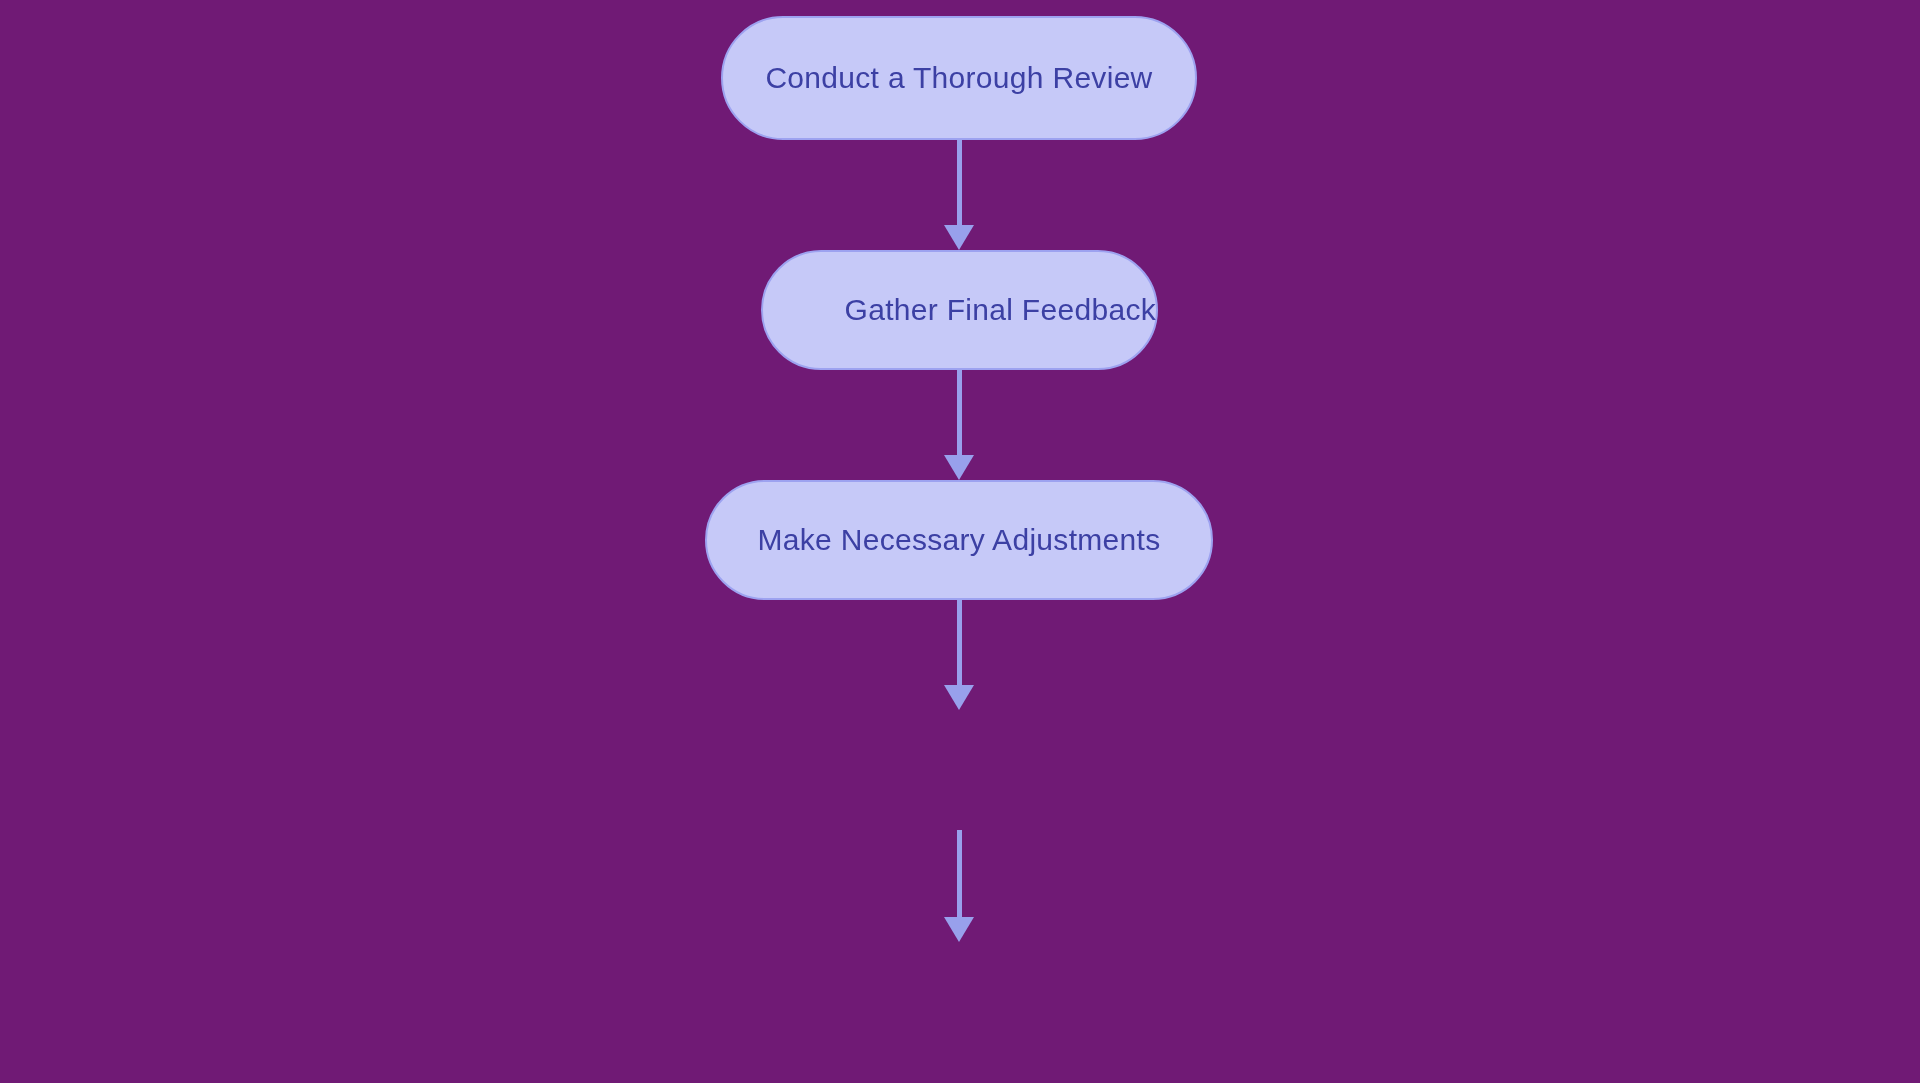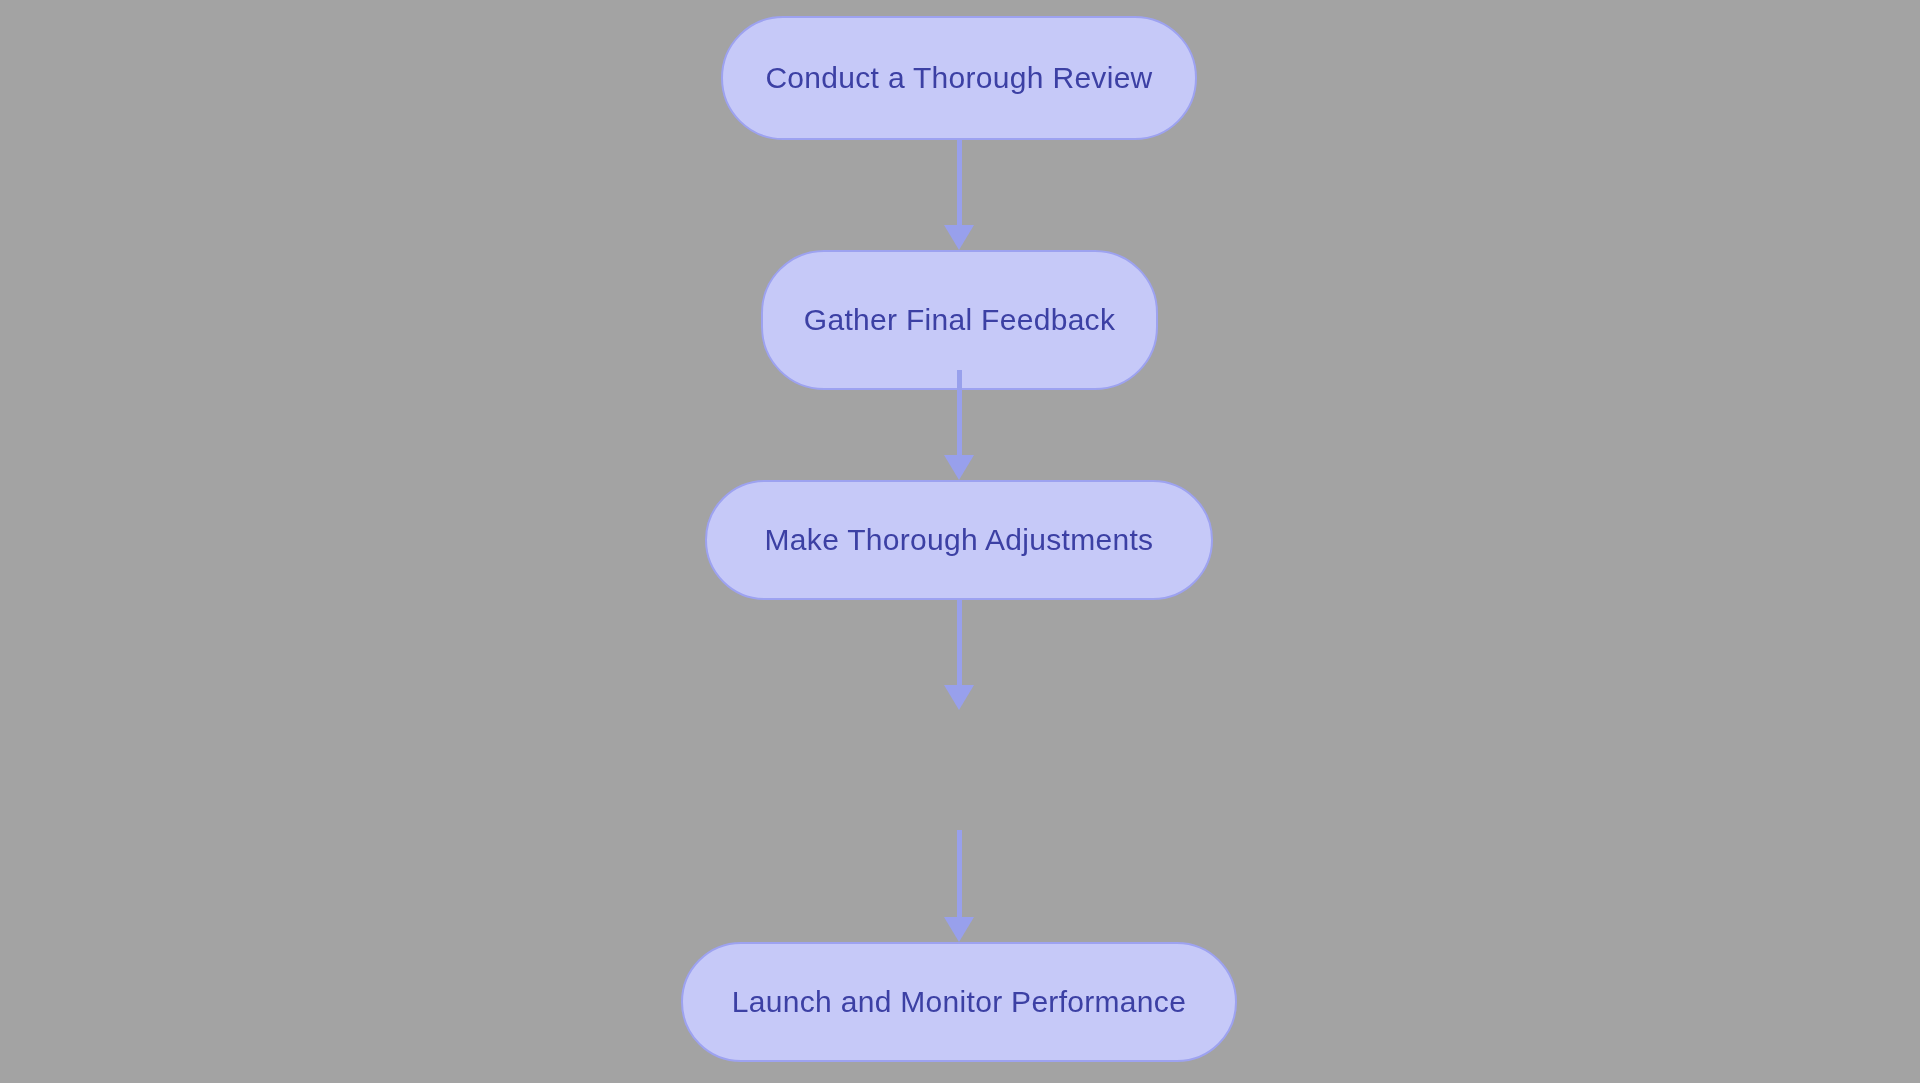--- a/index.html
+++ b/index.html
@@ -5,40 +5,40 @@
   html, body {
     margin: 0;
     padding: 0;
     background: #ffffff;
     font-family: "Liberation Sans", "DejaVu Sans", sans-serif;
   }
   .canvas {
     position: relative;
     width: 1920px;
     height: 1083px;
-    background: #a3a3a3;
+    background: #701a75;
     overflow: hidden;
   }
   .node {
     position: absolute;
     display: flex;
     align-items: center;
     justify-content: center;
     background: #c6c9f8;
     border: 2px solid #9da2f0;
     border-radius: 63px;
     box-sizing: border-box;
     color: #3c40a4;
     font-size: 30px;
     letter-spacing: 0.3px;
     text-align: center;
     white-space: nowrap;
   }
   .node-1 { left: 721px; top: 16px;  width: 476px; height: 124px; }
-  .node-2 { left: 761px; top: 250px; width: 397px; height: 140px; }
+  .node-2 { left: 761px; top: 250px; width: 397px; height: 120px; justify-content: flex-end; }
   .node-3 { left: 705px; top: 480px; width: 508px; height: 120px; }
   .node-4 { left: 725px; top: 710px; width: 468px; height: 120px; }
   .node-5 { left: 681px; top: 942px; width: 556px; height: 120px; }
 
   .arrow {
     position: absolute;
     left: 944px;              
     width: 30px;
     display: flex;
     flex-direction: column;
@@ -79,31 +79,28 @@
   <div class="node node-2">
     <span>Gather Final Feedback</span>
   </div>
 
   <div class="arrow arrow-2">
     <div class="arrow-line"></div>
     <div class="arrow-head"></div>
   </div>
 
   <div class="node node-3">
-    <span>Make Thorough Adjustments</span>
+    <span>Make Necessary Adjustments</span>
   </div>
 
   <div class="arrow arrow-3">
     <div class="arrow-line"></div>
     <div class="arrow-head"></div>
   </div>
 
 
   <div class="arrow arrow-4">
     <div class="arrow-line"></div>
     <div class="arrow-head"></div>
   </div>
 
-  <div class="node node-5">
-    <span>Launch and Monitor Performance</span>
-  </div>
 
 </div>
 
 </body></html>

